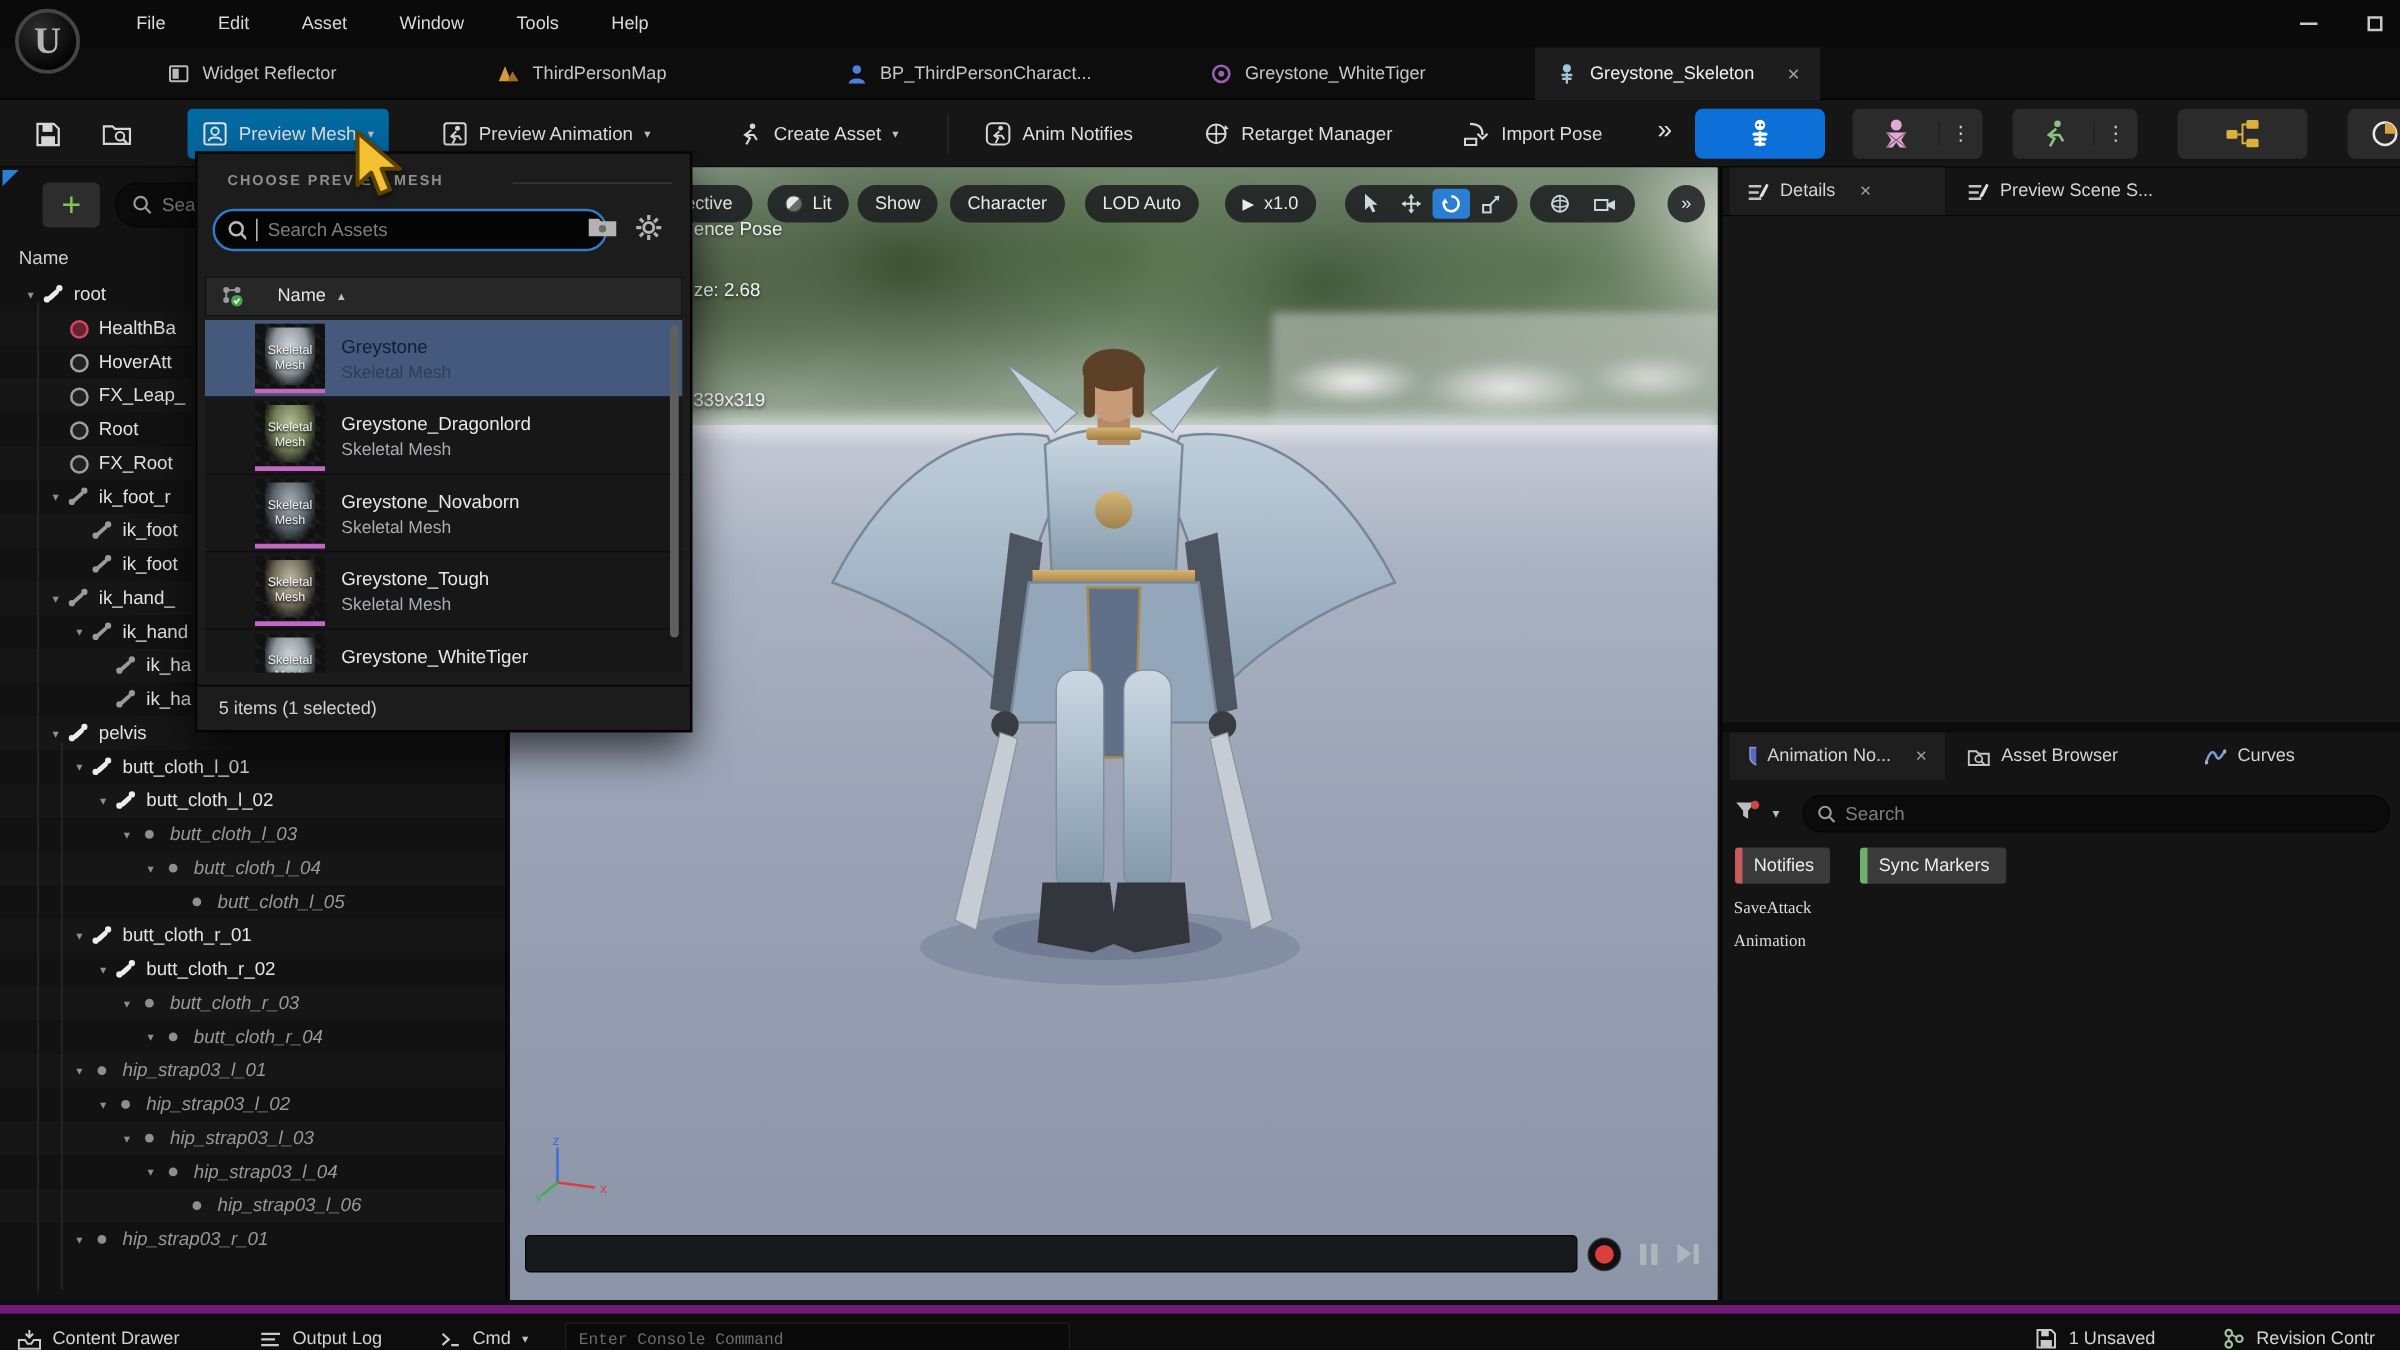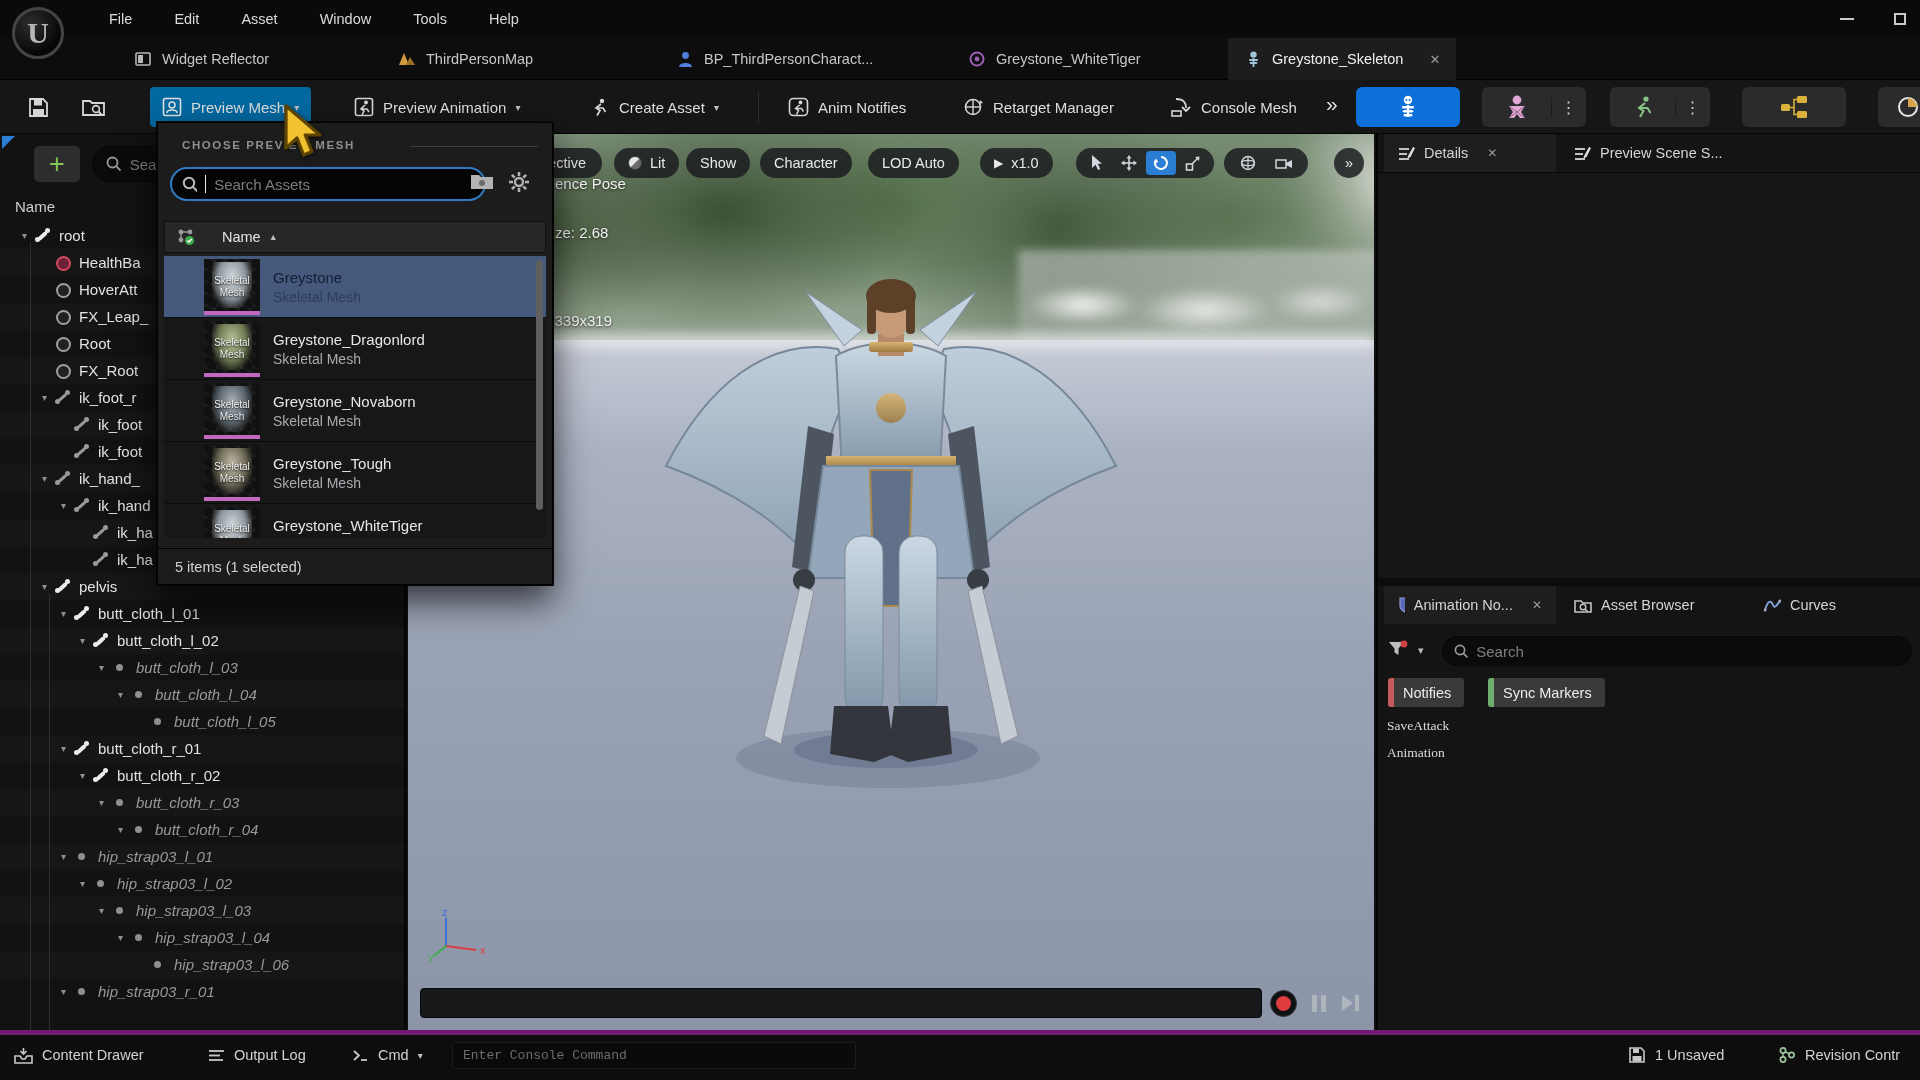--- a/index.html
+++ b/index.html
@@ -139,21 +139,21 @@
              border:1px solid #060606;border-radius:15px;display:flex;align-items:center;gap:8px;padding:0 11px}
   .rb-search input::placeholder,.lp-search input::placeholder,.console input::placeholder{color:#7f7f7f}
   .funnel{position:absolute;left:10px;top:506px}
   .fcaret{position:absolute;left:40px;top:510px;color:#bdbdbd;font-size:11px}
   .chip{position:absolute;top:544px;height:29px;background:#3a3a3a;border-radius:3px;
         display:flex;align-items:center;gap:9px;padding:0 13px 0 0;font-size:14.5px;color:#ececec;overflow:hidden}
   .chip .cbar{width:6px;height:29px}
   .rb-item{position:absolute;left:9px;font-size:13.5px;color:#dcdcdc;font-family:Liberation Serif, serif}
 
   
-  .statusbar{position:absolute;left:0;right:0;bottom:0;height:50px;background:#0d0d0d;border-top:5px solid #701a75;font-size:14.5px}
+  .statusbar{position:absolute;left:0;right:0;bottom:0;height:36px;background:#0d0d0d;border-top:7px solid #701a75;font-size:14.5px}
   .sb-item{position:absolute;top:0;height:40px;display:flex;align-items:center;gap:9px;color:#d3d3d3;white-space:nowrap}
   .console{position:absolute;left:452px;top:7px;width:404px;height:27px;background:#0a0a0a;
            border:1px solid #1e1e1e;border-radius:3px;display:flex;align-items:center;padding:0 10px}
   .console input{font-family:"Liberation Mono",monospace;font-size:13px;color:#9a9a9a}
   .console input::placeholder{color:#6d6d6d;font-family:"Liberation Mono",monospace}
 
   
   .popup{position:absolute;left:157px;top:122px;width:396px;height:463px;background:#1c1c1c;
          border:1px solid #000;box-shadow:0 16px 34px rgba(0,0,0,.7),0 0 0 1px #0a0a0a;z-index:50}
   .p-title{position:absolute;left:24px;top:16px;font-size:11.5px;letter-spacing:1.6px;color:#8f8f8f;font-weight:bold}
@@ -319,21 +319,21 @@
           <path d="M18 3 l3 3 l-4 1 Z" fill="#d6d6d6"></path>
         </svg>
       <span>Retarget Manager</span>
     </div>
     <div class="tbtn" style="left:1158px">
       <svg width="22" height="20">
           <path d="M6 2 c8 0 10 4 10 9" fill="none" stroke="#d6d6d6" stroke-width="1.8"></path>
           <path d="M12 10 l4 4 l4-4" fill="none" stroke="#d6d6d6" stroke-width="1.8"></path>
           <rect x="2" y="14" width="9" height="5" fill="none" stroke="#d6d6d6" stroke-width="1.6"></rect>
         </svg>
-      <span>Console Mesh</span>
+      <span>Import Pose</span>
     </div>
     <span class="chevrons" style="left:1326px">»</span>
 
     <div class="fam blue" style="left:1356px;width:104px">
       <span class="seg" style="width:104px">
         <svg width="20" height="24">
             <circle cx="10" cy="5" r="4.2" fill="#fff"></circle>
             <circle cx="8.4" cy="5" r="1" fill="#0d6fd8"></circle>
             <circle cx="11.6" cy="5" r="1" fill="#0d6fd8"></circle>
             <rect x="4" y="11" width="12" height="2.6" rx="1.3" fill="#fff"></rect>

